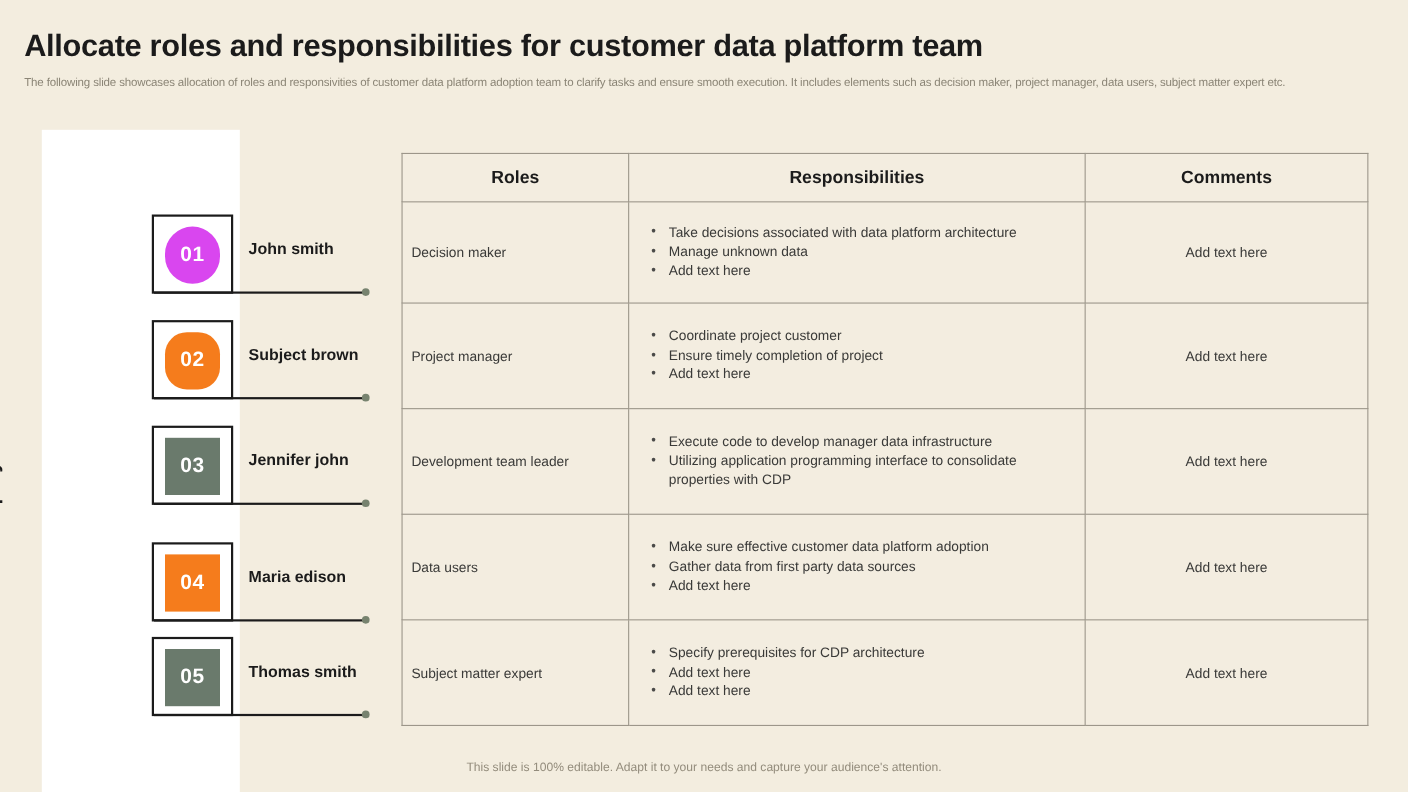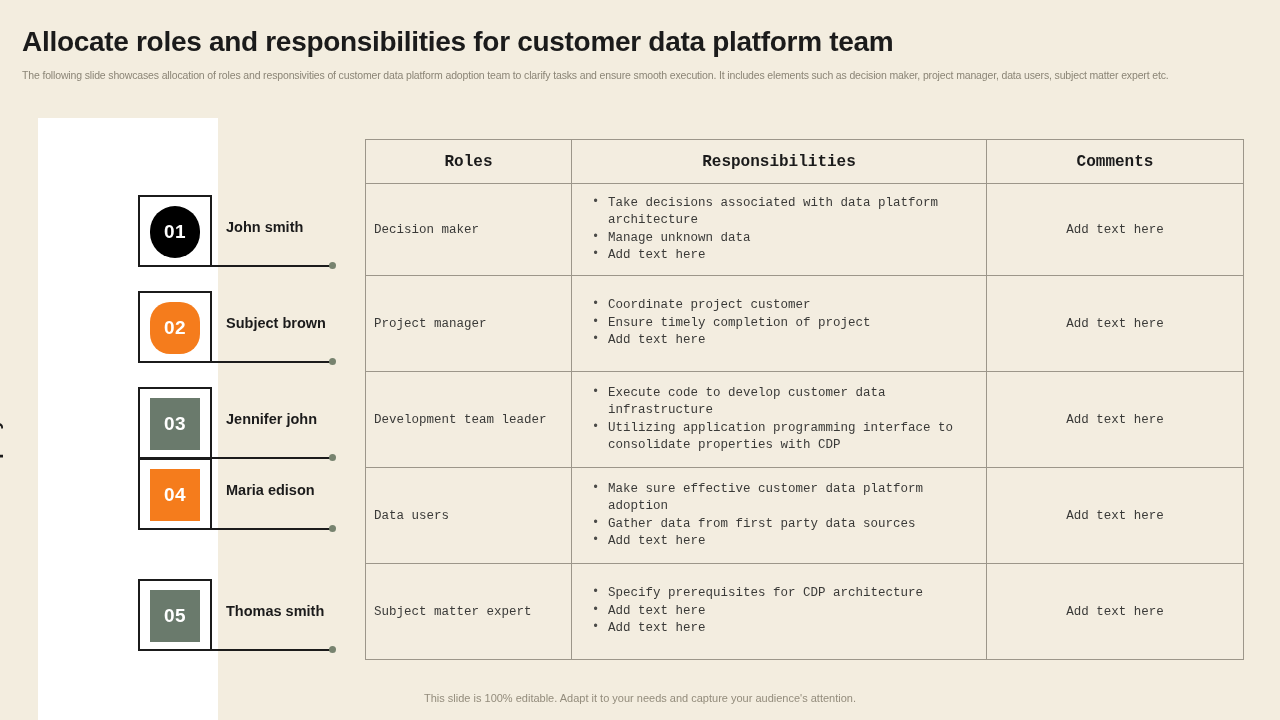--- a/index.html
+++ b/index.html
@@ -130,21 +130,20 @@
     top: 139px;
     width: 878px;
     border-collapse: collapse;
     table-layout: fixed;
   }
   #roles-table th, #roles-table td {
     border: 1px solid #9c968a;
     background: #F3EDE0;
     vertical-align: middle;
     box-sizing: border-box;
-    font-family: Liberation Mono, monospace;
   }
   #roles-table th {
     height: 44px;
     font-size: 16px;
     font-weight: bold;
     color: #1b1b1b;
     text-align: center;
   }
   .col-role   { width: 206px; }
   .col-resp   { width: 415px; }
@@ -201,21 +200,21 @@
 
 <div id="slide-title">Allocate roles and responsibilities for customer data platform team</div>
 <div id="slide-subtitle">The following slide showcases allocation of roles and responsivities of customer data platform adoption team to clarify tasks and ensure smooth execution. It includes elements such as decision maker, project manager, data users, subject matter expert etc.</div>
 
 <div id="left-panel"></div>
 <div id="employee-axis-label">Employee  name</div>
 
 <div id="employee-list">
     <div class="employee-row" style="top: 195px;">
       <div class="emp-card">
-        <div class="emp-num green" style="background: #000000; border-radius: 25px;">01</div>
+        <div class="emp-num green" style="background: #d946ef; border-radius: 25px;">01</div>
       </div>
       <div class="emp-name">John smith</div>
       <div class="emp-line"></div>
       <div class="emp-dot"></div>
     </div>
     <div class="employee-row" style="top: 291px;">
       <div class="emp-card">
         <div class="emp-num orange" style="background: rgb(245, 124, 28); border-radius: 20px;">02</div>
       </div>
       <div class="emp-name">Subject brown</div>
@@ -223,21 +222,21 @@
       <div class="emp-dot"></div>
     </div>
     <div class="employee-row" style="top: 387px;">
       <div class="emp-card">
         <div class="emp-num green" style="background: rgb(106, 122, 108);">03</div>
       </div>
       <div class="emp-name">Jennifer john</div>
       <div class="emp-line"></div>
       <div class="emp-dot"></div>
     </div>
-    <div class="employee-row" style="top: 458px;">
+    <div class="employee-row" style="top: 493px;">
       <div class="emp-card">
         <div class="emp-num orange" style="background: rgb(245, 124, 28);">04</div>
       </div>
       <div class="emp-name">Maria edison</div>
       <div class="emp-line"></div>
       <div class="emp-dot"></div>
     </div>
     <div class="employee-row" style="top: 579px; text-align: right;">
       <div class="emp-card">
         <div class="emp-num green" style="background: rgb(106, 122, 108);">05</div>
@@ -281,21 +280,21 @@
             <li>Ensure timely completion of project</li>
             <li>Add text here</li>
           </ul>
         </td>
         <td class="comment-cell">Add text here</td>
       </tr>
       <tr style="height: 96px;">
         <td class="role-cell">Development team leader</td>
         <td class="resp-cell">
           <ul>
-            <li>Execute code to develop customer data infrastructure</li>
+            <li>Execute code to develop manager data infrastructure</li>
             <li>Utilizing application programming interface to consolidate properties with CDP</li>
           </ul>
         </td>
         <td class="comment-cell">Add text here</td>
       </tr>
       <tr style="height: 96px;">
         <td class="role-cell">Data users</td>
         <td class="resp-cell">
           <ul>
             <li>Make sure effective customer data platform adoption</li>

